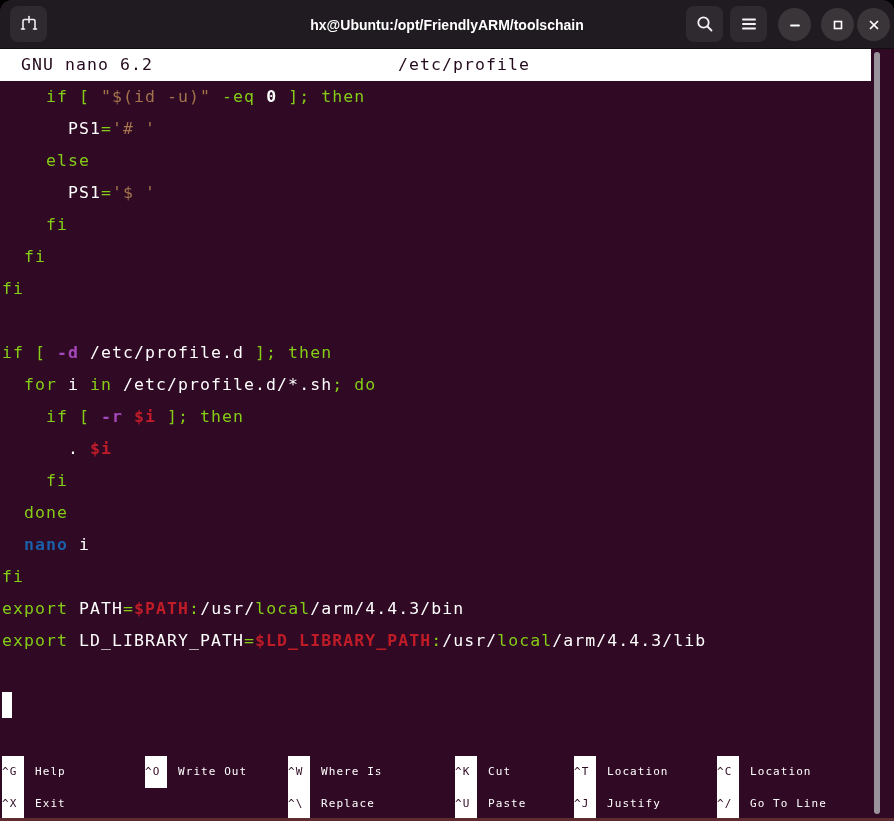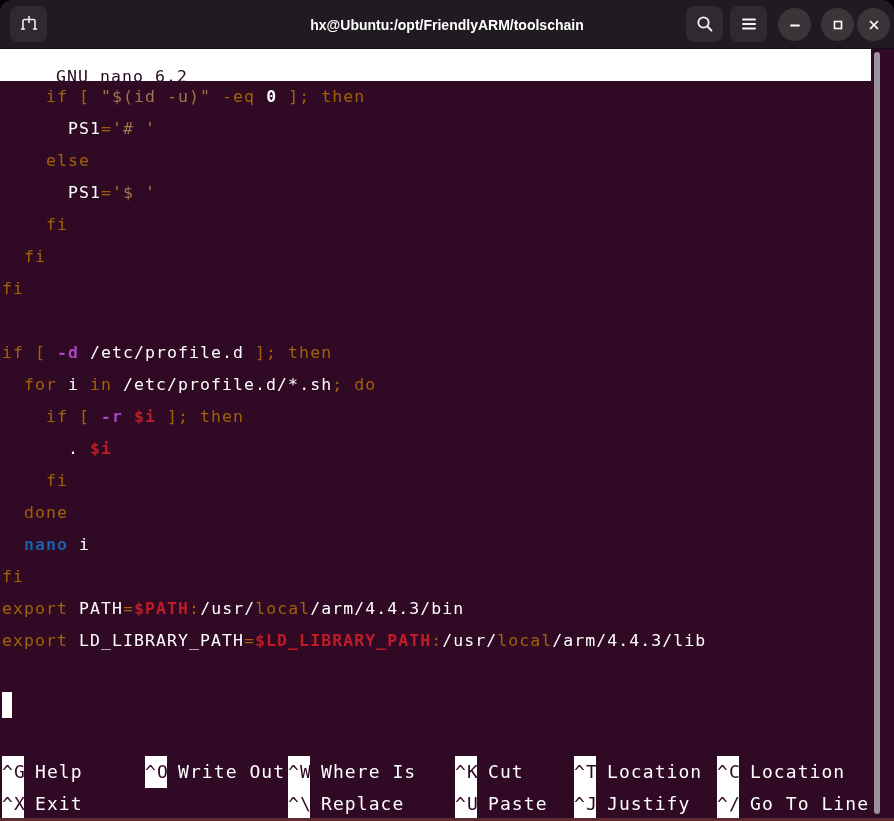--- a/index.html
+++ b/index.html
@@ -25,39 +25,39 @@
     position:absolute;top:0;left:0;width:894px;height:49px;
     display:flex;align-items:center;justify-content:center;
     color:#FFFFFF;font-family:"Liberation Sans","DejaVu Sans",sans-serif;
     font-size:14px;font-weight:bold;letter-spacing:0;pointer-events:none;
   }
   
   .nano-header{
     position:absolute;top:49px;left:0;width:871px;height:32px;background:#FFFFFF;
     color:#240A1D;font-size:16.5px;letter-spacing:1.07px;line-height:32px;white-space:pre;
   }
-  .nano-version{position:absolute;left:21px;top:12px;margin-left:35px;}
+  .nano-version{position:absolute;left:21px;top:0;}
   .nano-file{position:absolute;left:398px;top:0;}
   
   .screen{
     position:absolute;top:81px;left:0;width:894px;
     font-size:16.5px;letter-spacing:1.07px;
   }
   .row{height:32px;line-height:32px;white-space:pre;padding-left:2px;}
   .t-p{color:#FFFFFF;}
-  .t-k{color:#a16207;}
+  .t-k{color:#84cc16;}
   .t-s{color:#A2734C;}
   .t-f{color:#A347BA;font-weight:bold;}
   .t-v{color:#C01C28;font-weight:bold;}
   .t-u{color:#1A5FA8;font-weight:bold;}
   .t-b{color:#FFFFFF;font-weight:bold;}
   .cursor{display:inline-block;width:10px;height:26px;background:#FFFFFF;vertical-align:middle;margin-top:-2px;}
   
   .shortcut-bar{position:absolute;top:756px;left:0;width:894px;height:64px;
-    font-size:18px;letter-spacing:1.07px;}
+    font-size:11px;letter-spacing:1.07px;}
   .sc-col{position:absolute;top:0;}
   .sc-cell{height:32px;line-height:32px;white-space:pre;}
   .sc-key{display:inline-block;width:22px;height:32px;background:#FFFFFF;color:#300A24;}
   .sc-label{color:#FFFFFF;margin-left:11px;}
   
   .scrollbar-thumb{
     position:absolute;left:874px;top:52px;width:6px;height:762px;
     background:#9A939B;border-radius:3px;
   }
   .bottom-edge{position:absolute;bottom:0;left:0;width:894px;height:3px;background:#5E2B31;}
@@ -124,20 +124,21 @@
         <svg width="16" height="16" viewBox="0 0 16 16" stroke="#FFFFFF" stroke-width="1.7" stroke-linecap="round">
           <path d="M4.5 4.5 L11.5 11.5"></path>
           <path d="M11.5 4.5 L4.5 11.5"></path>
         </svg>
       </span>
     </div>
   </div>
 
   <div class="nano-header">
     <span class="nano-version">GNU nano 6.2</span>
+    <span class="nano-file">/etc/profile</span>
   </div>
 
   <div class="screen">
     <div>
         <div class="row"><span class="t-p">    </span><span class="t-k">if [ </span><span class="t-s">"$(id -u)"</span><span class="t-k"> -eq </span><span class="t-b">0</span><span class="t-k"> ]; then</span></div>
         <div class="row"><span class="t-p">      PS1</span><span class="t-k">=</span><span class="t-s">'# '</span></div>
         <div class="row"><span class="t-p">    </span><span class="t-k">else</span></div>
         <div class="row"><span class="t-p">      PS1</span><span class="t-k">=</span><span class="t-s">'$ '</span></div>
         <div class="row"><span class="t-p">    </span><span class="t-k">fi</span></div>
         <div class="row"><span class="t-p">  </span><span class="t-k">fi</span></div>

